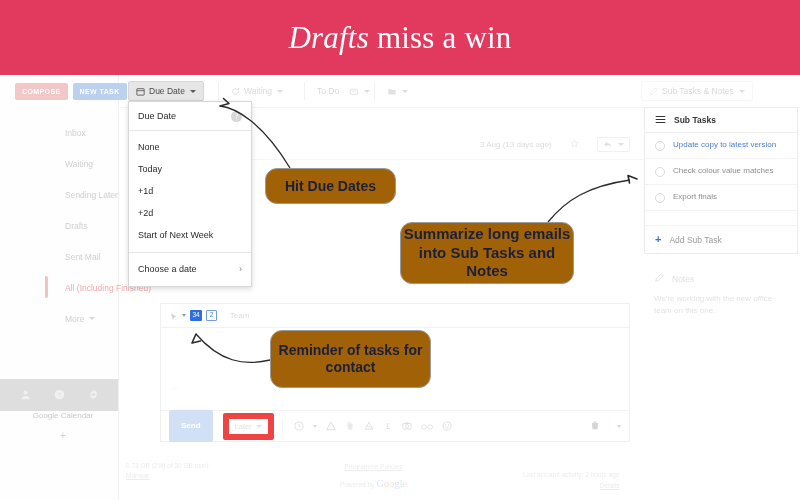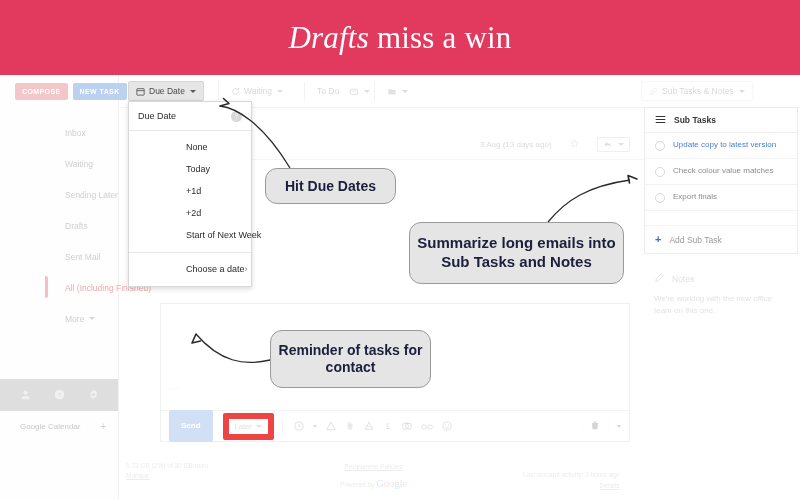--- a/index.html
+++ b/index.html
@@ -117,20 +117,21 @@
     left: 0; top: 336px;
     width: 118px; height: 30px;
     display: flex;
     align-items: center;
     justify-content: space-between;
     padding: 0 12px 0 20px;
     box-sizing: border-box;
     font-size: 8px;
     color: #c9c9c9;
     white-space: nowrap;
+    flex-direction: column;
   }
   .calplus { font-size: 10px; color: #cfcfcf; }
 
   
   .toolbar {
     position: absolute;
     left: 118px; top: 0;
     width: 682px; height: 32px;
     border-bottom: 1px solid #f4f4f4;
   }
@@ -198,21 +199,20 @@
     font-family: "Liberation Serif", serif;
   }
   .dd-item {
     height: 22px;
     display: flex;
     align-items: center;
     padding: 0 9px;
     font-size: 9px;
     color: #2b2b2b;
     white-space: nowrap;
-    margin-left: 48px;
   }
   .dd-group { padding: 5px 0 6px 0; }
   .dd-foot {
     border-top: 1px solid #e6e6e6;
     padding: 5px 0 6px 0;
   }
   .dd-foot .dd-item { justify-content: space-between; }
   .dd-chev { font-size: 9px; color: #7c7c7c; }
 
   
@@ -435,34 +435,34 @@
   .f-mid { position: absolute; left: 222px; top: 8px; text-align: center; line-height: 1.9; }
   .f-right { position: absolute; left: 405px; top: 16px; text-align: right; line-height: 1.7; }
   .ul { text-decoration: underline; }
   .goog { font-family: "Liberation Serif", serif; font-size: 11px; letter-spacing: -.3px; }
   .goog b { font-weight: normal; }
   .g1{color:#dfe6f2}.g2{color:#f6e2e2}.g3{color:#f7f0d9}.g4{color:#dfe6f2}.g5{color:#d9eede}.g6{color:#f6e2e2}
 
   
   .callout {
     position: absolute;
-    background: #e5e5e5;
+    background: #a16207;
     border: 1px solid #9a9a9a;
     border-radius: 12px;
     color: #1c1f3b;
     font-weight: bold;
     display: flex;
     align-items: center;
     justify-content: center;
     text-align: center;
     z-index: 60;
     box-sizing: border-box;
   }
   #callout-due  { left: 265px; top: 168px; width: 131px; height: 36px; font-size: 14px; }
-  #callout-sum  { left: 409px; top: 222px; width: 215px; height: 62px; font-size: 15px; line-height: 1.25; padding: 0 0; }
+  #callout-sum  { left: 400px; top: 222px; width: 174px; height: 62px; font-size: 15px; line-height: 1.25; padding: 0 0; }
   #callout-rem  { left: 270px; top: 330px; width: 161px; height: 58px; font-size: 14px; line-height: 1.25; }
   .anno-svg {
     position: absolute;
     left: 0; top: 0;
     width: 800px; height: 500px;
     pointer-events: none;
     z-index: 55;
   }
 </style>
 </head>
@@ -608,20 +608,31 @@
       <span class="msg-reply">
         <svg width="10" height="9" viewBox="0 0 16 16">
             <path d="M6.5 3L1.5 7.5 6.5 12V9c4 0 6.5 1.2 8 4-0.6-4.6-3.2-7-8-7.3z" fill="#dedede"></path>
           </svg>
         <i class="cv" style="border-left:3px solid transparent;border-right:3px solid transparent;border-top:3.5px solid #e0e0e0;"></i>
       </span>
     </div>
   </div>
 
   <div class="compose">
+    <div class="compose-to">
+      <span class="cursor-ic">
+        <svg width="8" height="8" viewBox="0 0 16 16">
+            <path d="M2 1l11 6.5-5 1-2 5.5z" fill="#9a9a9a"></path>
+          </svg>
+      </span>
+      <i class="mini-caret"></i>
+      <span class="badge-fill">34</span>
+      <span class="badge-out">2</span>
+      <span class="compose-team">Team</span>
+    </div>
     <div class="compose-body">...</div>
 
     <div class="compose-bar">
       <span class="send-btn">Send</span>
       <span class="later-btn">
         <span>Later</span>
         <i class="cv" style="border-left:3px solid transparent;border-right:3px solid transparent;border-top:3.5px solid #e2e2e2;"></i>
       </span>
       <span class="bar-sep"></span>
       <span class="bar-ics">

